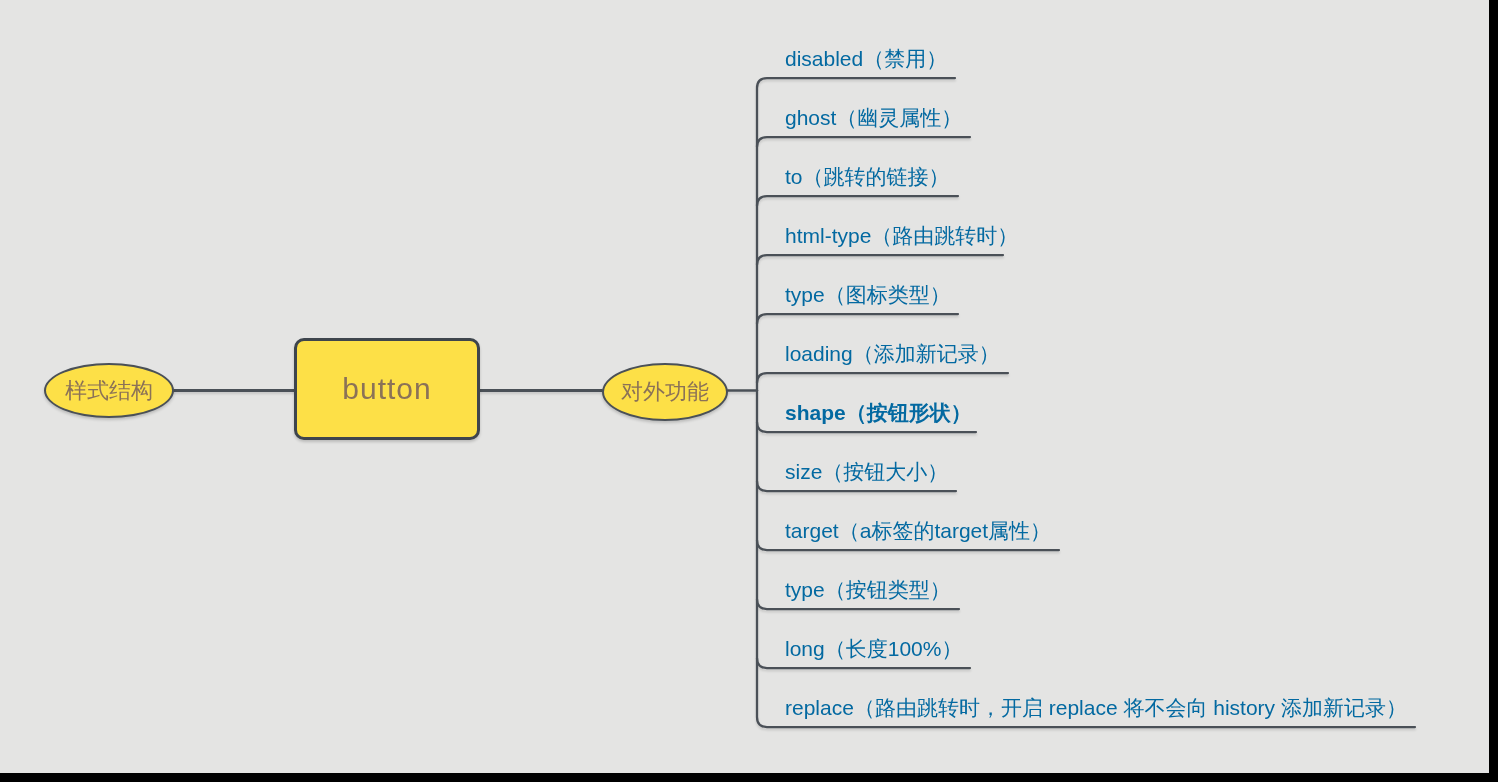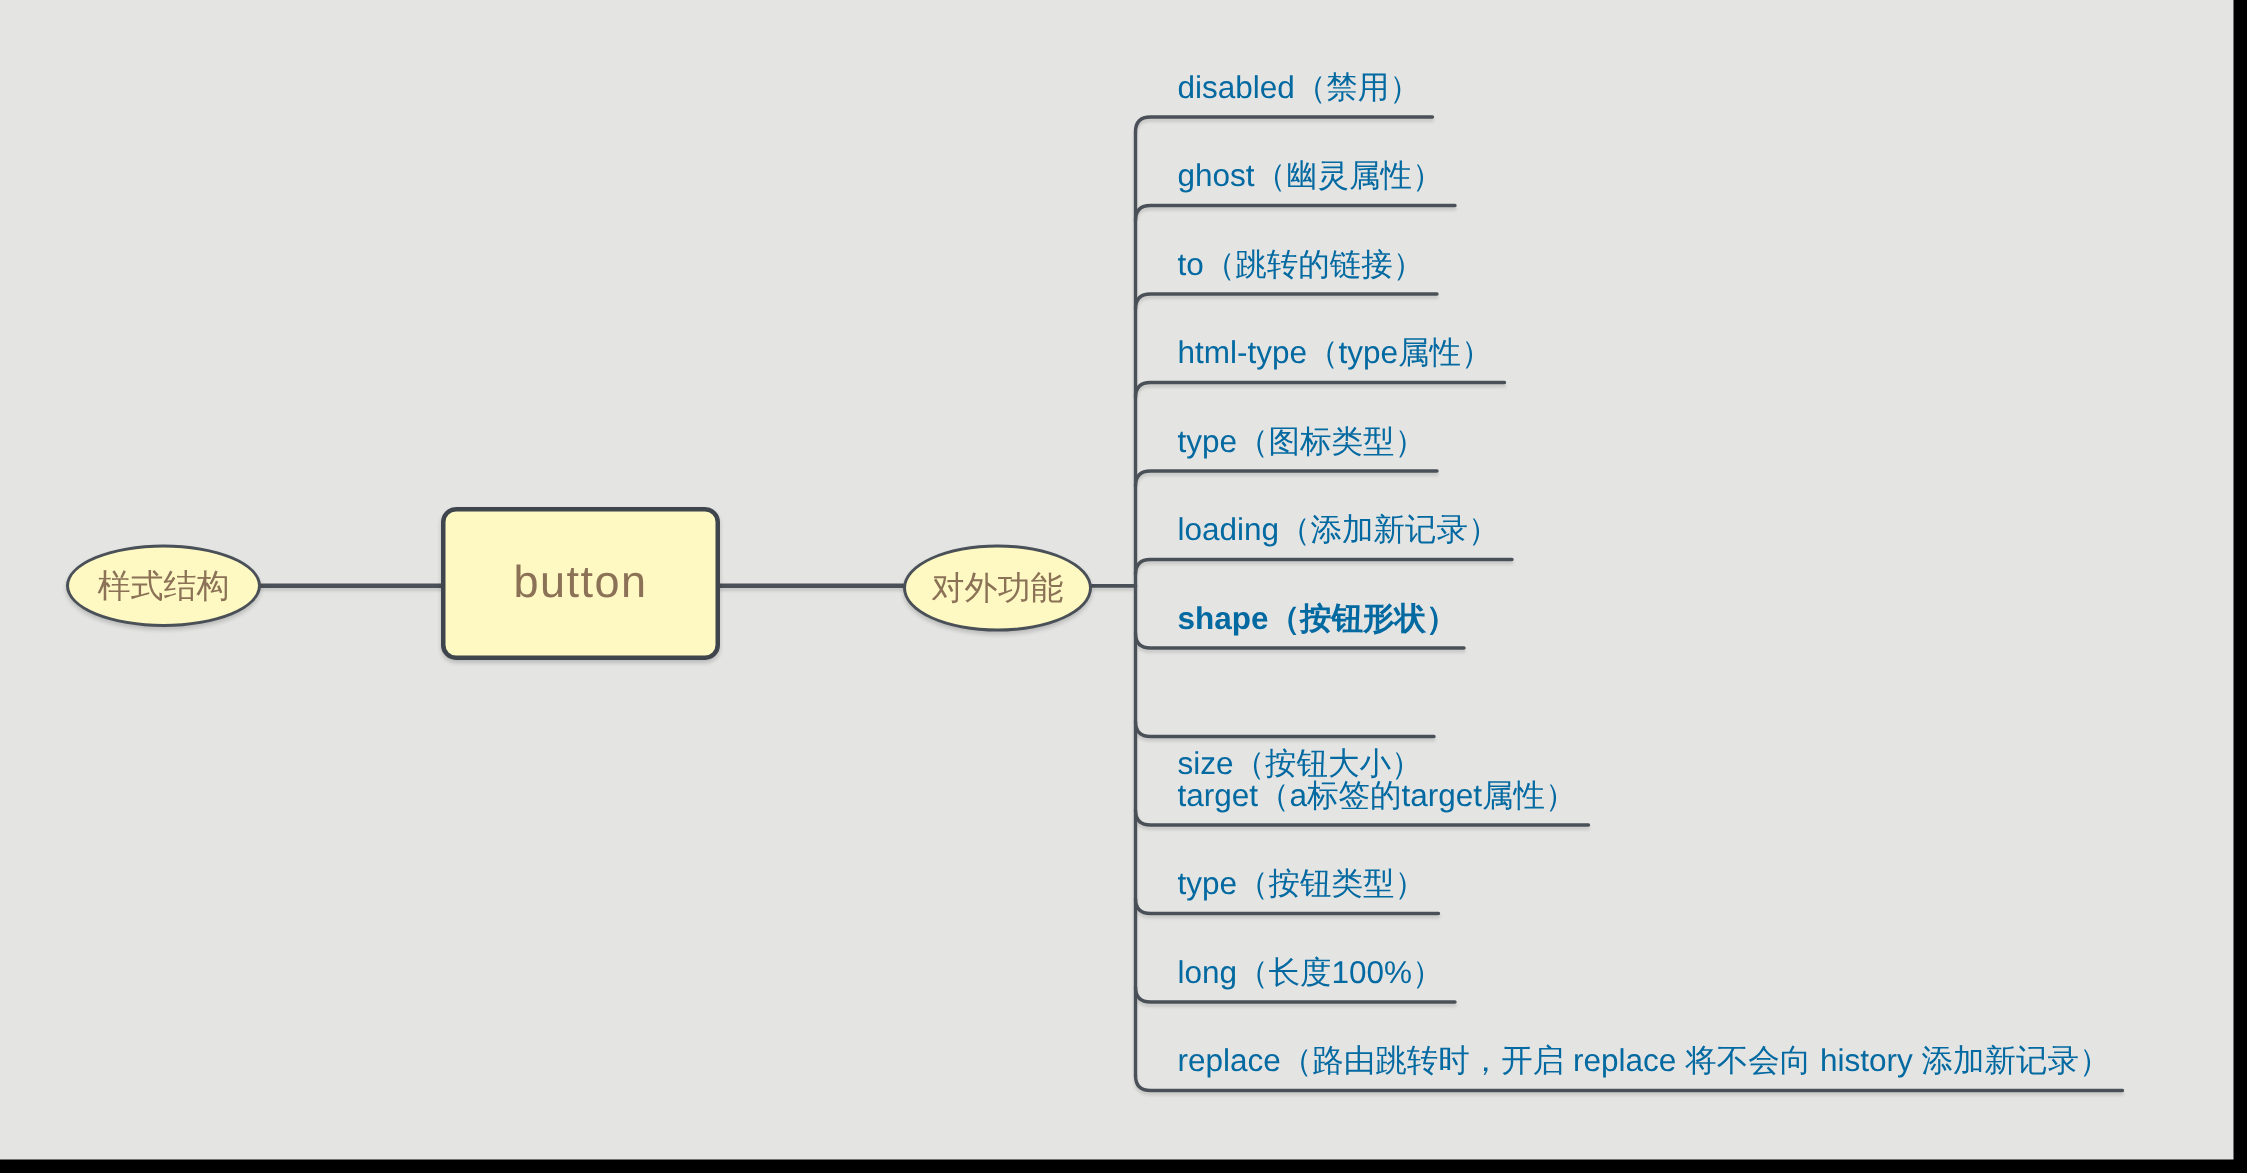--- a/index.html
+++ b/index.html
@@ -16,21 +16,21 @@
     background:#e4e4e3;
   }
   svg.lines{
     position:absolute;left:0;top:0;width:1498px;height:782px;
     fill:none;stroke:#4a5057;
     filter:drop-shadow(0 2px 1px rgba(0,0,0,0.13));
     pointer-events:none;
   }
   .node{
     position:absolute;
-    background:#fef9c3;
+    background:#fde047;
     display:flex;align-items:center;justify-content:center;
     color:#8b7257;
     box-shadow:0 2px 3px rgba(0,0,0,0.18);
     box-sizing:border-box;
     cursor:default;
   }
   .node.ellipse{
     border:2px solid #4a5057;
     border-radius:50%;
     font-size:22px;
@@ -84,23 +84,23 @@
   </div>
 
   <div class="node ellipse right-ellipse">
     <span>对外功能</span>
   </div>
 
   <div id="branches">
       <div class="branch-item" style="left: 785px; top: 44px;"><span>disabled（禁用）</span></div>
       <div class="branch-item" style="left: 785px; top: 103px;"><span>ghost（幽灵属性）</span></div>
       <div class="branch-item" style="left: 785px; top: 162px;"><span>to（跳转的链接）</span></div>
-      <div class="branch-item" style="left: 785px; top: 221px;"><span>html-type（type属性）</span></div>
+      <div class="branch-item" style="left: 785px; top: 221px;"><span>html-type（路由跳转时）</span></div>
       <div class="branch-item" style="left: 785px; top: 280px;"><span>type（图标类型）</span></div>
       <div class="branch-item" style="left: 785px; top: 339px;"><span>loading（添加新记录）</span></div>
       <div class="branch-item" style="left: 785px; top: 398px; font-weight: bold;"><span>shape（按钮形状）</span></div>
-      <div class="branch-item" style="left: 785px; top: 457px; margin-top: 38px;"><span>size（按钮大小）</span></div>
+      <div class="branch-item" style="left: 785px; top: 457px;"><span>size（按钮大小）</span></div>
       <div class="branch-item" style="left: 785px; top: 516px;"><span>target（a标签的target属性）</span></div>
       <div class="branch-item" style="left: 785px; top: 575px;"><span>type（按钮类型）</span></div>
       <div class="branch-item" style="left: 785px; top: 634px;"><span>long（长度100%）</span></div>
       <div class="branch-item" style="left: 785px; top: 693px;"><span>replace（路由跳转时，开启 replace 将不会向 history 添加新记录）</span></div>
     </div>
 </div>
 
 </body></html>

